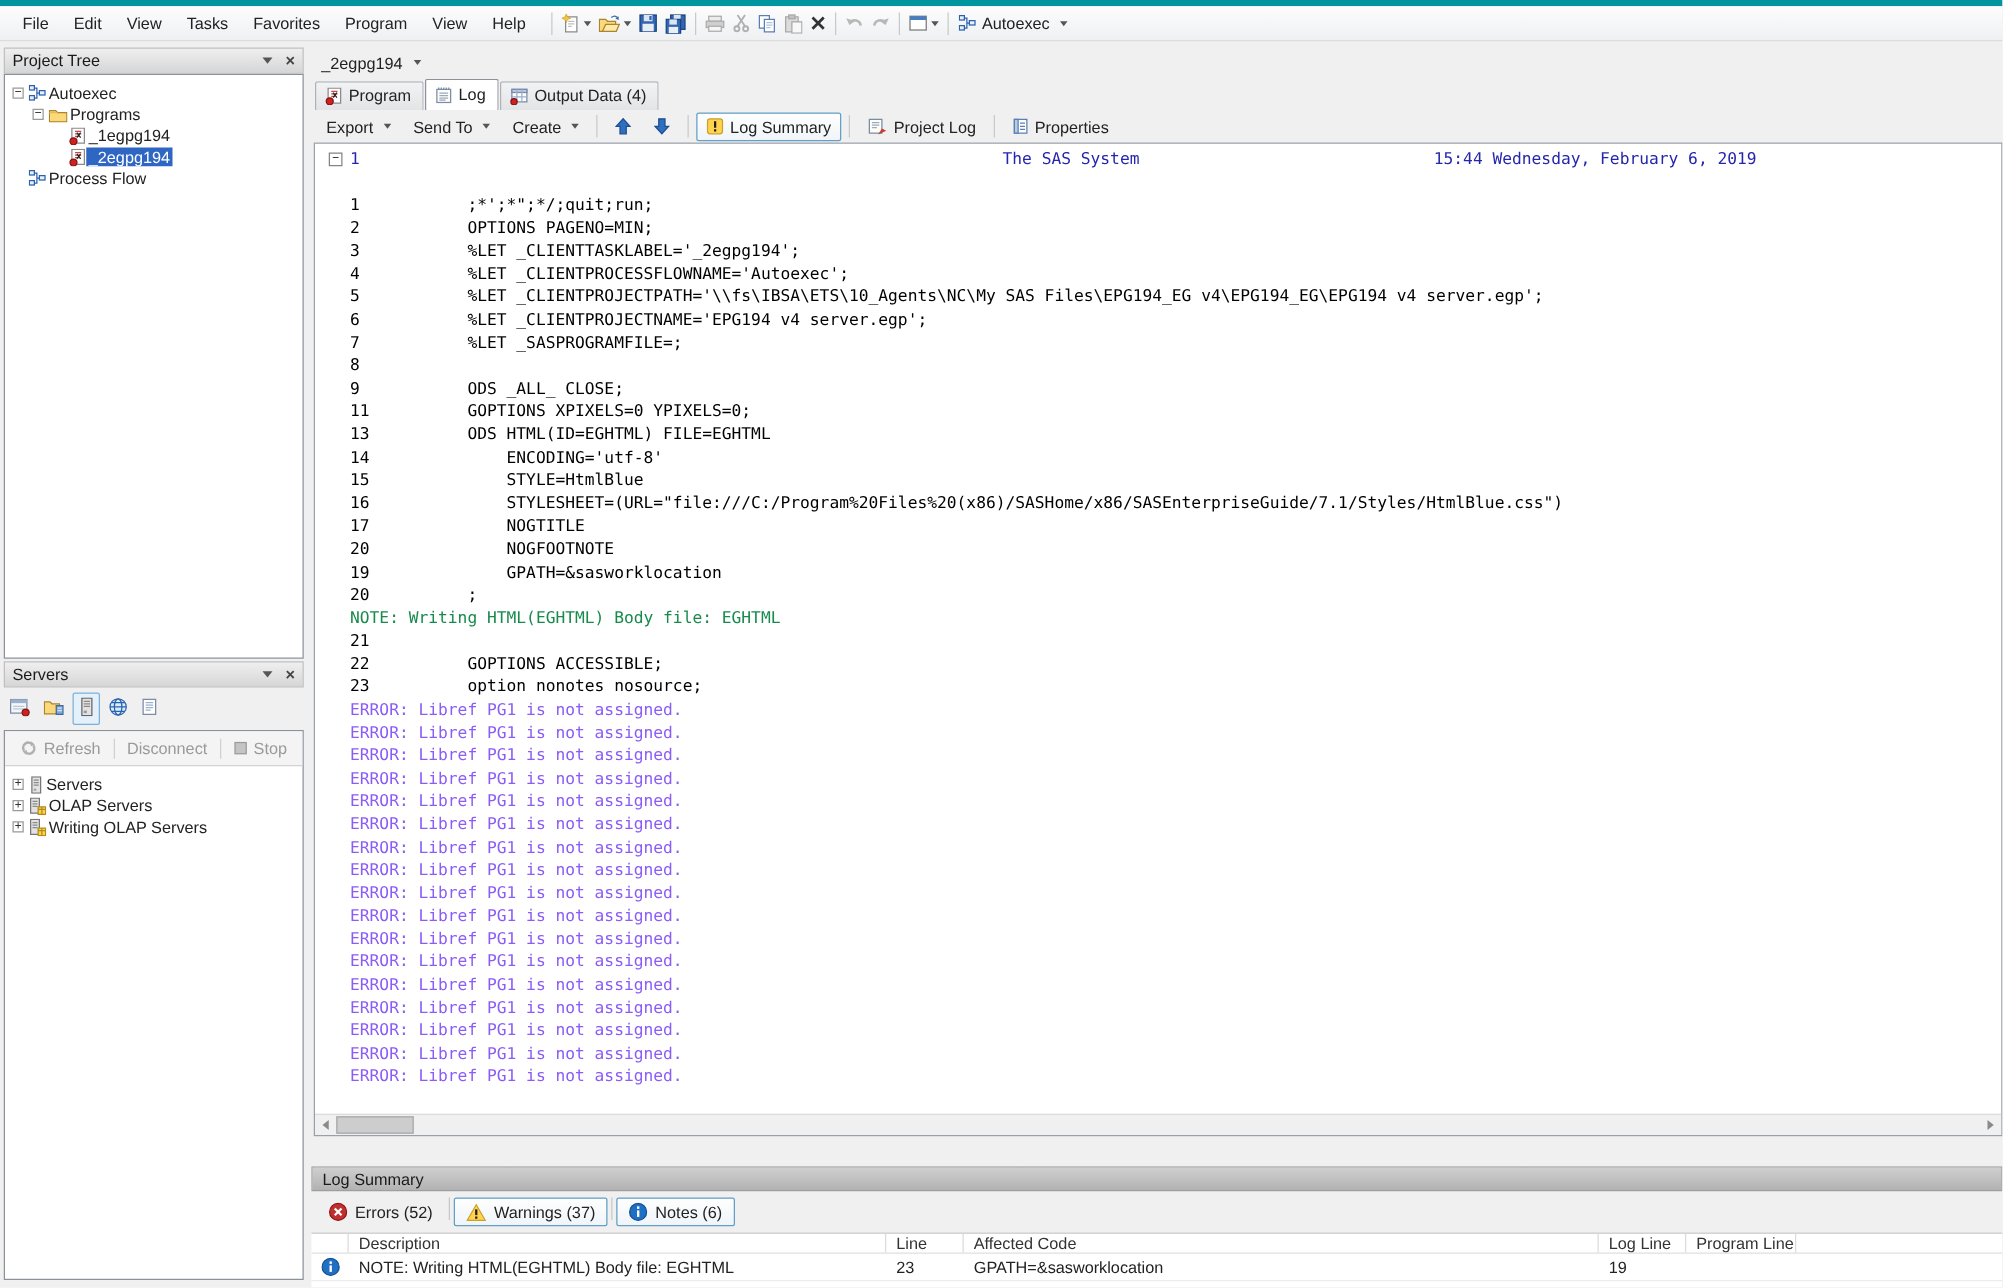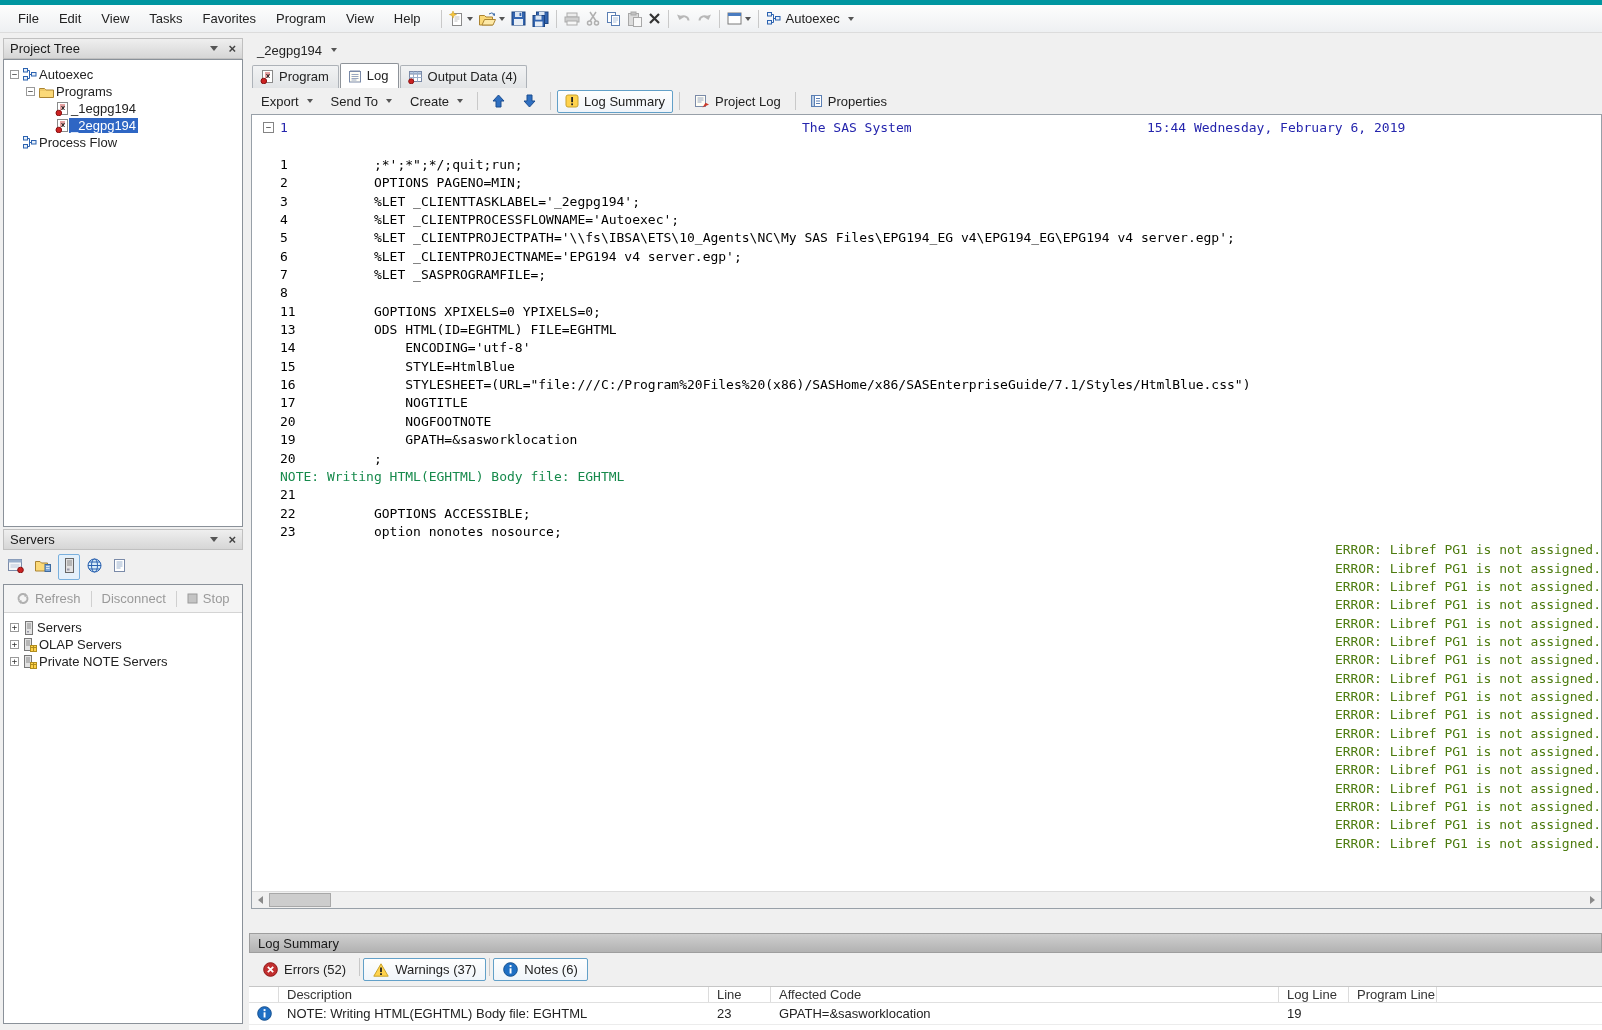--- a/index.html
+++ b/index.html
@@ -81,21 +81,21 @@
   .log-viewport { height:778px; overflow:hidden; position:relative; }
   .log-header-row { position:relative; height:19px; margin-top:5px; color:#2525ad; }
   .collapse-box { position:absolute; left:11px; top:2px; width:11px; height:11px; border:1px solid #848484;
                   background:#fff; font-size:9px; line-height:9px; text-align:center; color:#333; }
   .log-page-num { position:absolute; left:28px; }
   .log-title { position:absolute; left:550px; }
   .log-ts { position:absolute; left:895px; }
   .log-pre { margin:17px 0 0 28px; }
   .log-line { white-space:pre; height:18.35px; line-height:18.35px; color:#000; }
   .log-line.note { color:#178a4c; }
-  .log-line.error { color:#4d7c0f;text-align:right; }
+  .log-line.error { color:#8b5cf6; }
   .hscroll { position:absolute; bottom:0; left:0; right:0; height:17px; background:#f0f0f0;
              border-top:1px solid #dcdcdc; display:flex; align-items:stretch; }
   .hs-btn { width:17px; display:flex; align-items:center; justify-content:center; background:#f0f0f0; }
   .hs-thumb { width:62px; background:#cdcdcd; border:1px solid #a8a8a8; margin:1px 0; }
   .hs-track { flex:1; }
   .tri-left { width:0;height:0;border-top:4px solid transparent;border-bottom:4px solid transparent;border-right:5px solid #8a8a8a; }
   .tri-right { width:0;height:0;border-top:4px solid transparent;border-bottom:4px solid transparent;border-left:5px solid #8a8a8a; }
 
   
   .summary-panel { margin-top:24px; flex:1; display:flex; flex-direction:column; overflow:hidden; }
@@ -442,21 +442,21 @@
               <div class="tree-row" style="padding-left: 4px;">
                 <span class="exp">+</span>
                 <span class="icon-wrap">
                   <svg width="14" height="14" viewBox="0 0 14 14">
                     <rect x="1.5" y="0.5" width="7" height="12" fill="#e2e2e2" stroke="#777"></rect>
                     <path d="M3 3h4M3 5h4M3 7h4" stroke="#8a8a8a"></path>
                     <rect x="7.5" y="7.5" width="6" height="6" fill="#ffd24a" stroke="#b08d1e"></rect>
                     <path d="M7.5 9.5h6M10.5 7.5v6" stroke="#b08d1e"></path>
                   </svg>
                 </span>
-                <span class="tree-label">Private NOTE Servers</span>
+                <span class="tree-label">Writing OLAP Servers</span>
               </div>
             </div>
         </div>
       </div>
     </div>
 
     <div class="main-col">
       <div class="doc-title">
         <span>_2egpg194</span>
         <span class="caret"></span>
@@ -570,20 +570,21 @@
           </div>
           <div class="log-pre" id="log-pre">
               <div class="log-line code">1           ;*';*";*/;quit;run;</div>
               <div class="log-line code">2           OPTIONS PAGENO=MIN;</div>
               <div class="log-line code">3           %LET _CLIENTTASKLABEL='_2egpg194';</div>
               <div class="log-line code">4           %LET _CLIENTPROCESSFLOWNAME='Autoexec';</div>
               <div class="log-line code">5           %LET _CLIENTPROJECTPATH='\\fs\IBSA\ETS\10_Agents\NC\My SAS Files\EPG194_EG v4\EPG194_EG\EPG194 v4 server.egp';</div>
               <div class="log-line code">6           %LET _CLIENTPROJECTNAME='EPG194 v4 server.egp';</div>
               <div class="log-line code">7           %LET _SASPROGRAMFILE=;</div>
               <div class="log-line code">8           </div>
+              <div class="log-line code">9           ODS _ALL_ CLOSE;</div>
               <div class="log-line code">11          GOPTIONS XPIXELS=0 YPIXELS=0;</div>
               <div class="log-line code">13          ODS HTML(ID=EGHTML) FILE=EGHTML</div>
               <div class="log-line code">14              ENCODING='utf-8'</div>
               <div class="log-line code">15              STYLE=HtmlBlue</div>
               <div class="log-line code">16              STYLESHEET=(URL="file:///C:/Program%20Files%20(x86)/SASHome/x86/SASEnterpriseGuide/7.1/Styles/HtmlBlue.css")</div>
               <div class="log-line code">17              NOGTITLE</div>
               <div class="log-line code">20              NOGFOOTNOTE</div>
               <div class="log-line code">19              GPATH=&amp;sasworklocation</div>
               <div class="log-line code">20          ;</div>
               <div class="log-line note">NOTE: Writing HTML(EGHTML) Body file: EGHTML</div>

